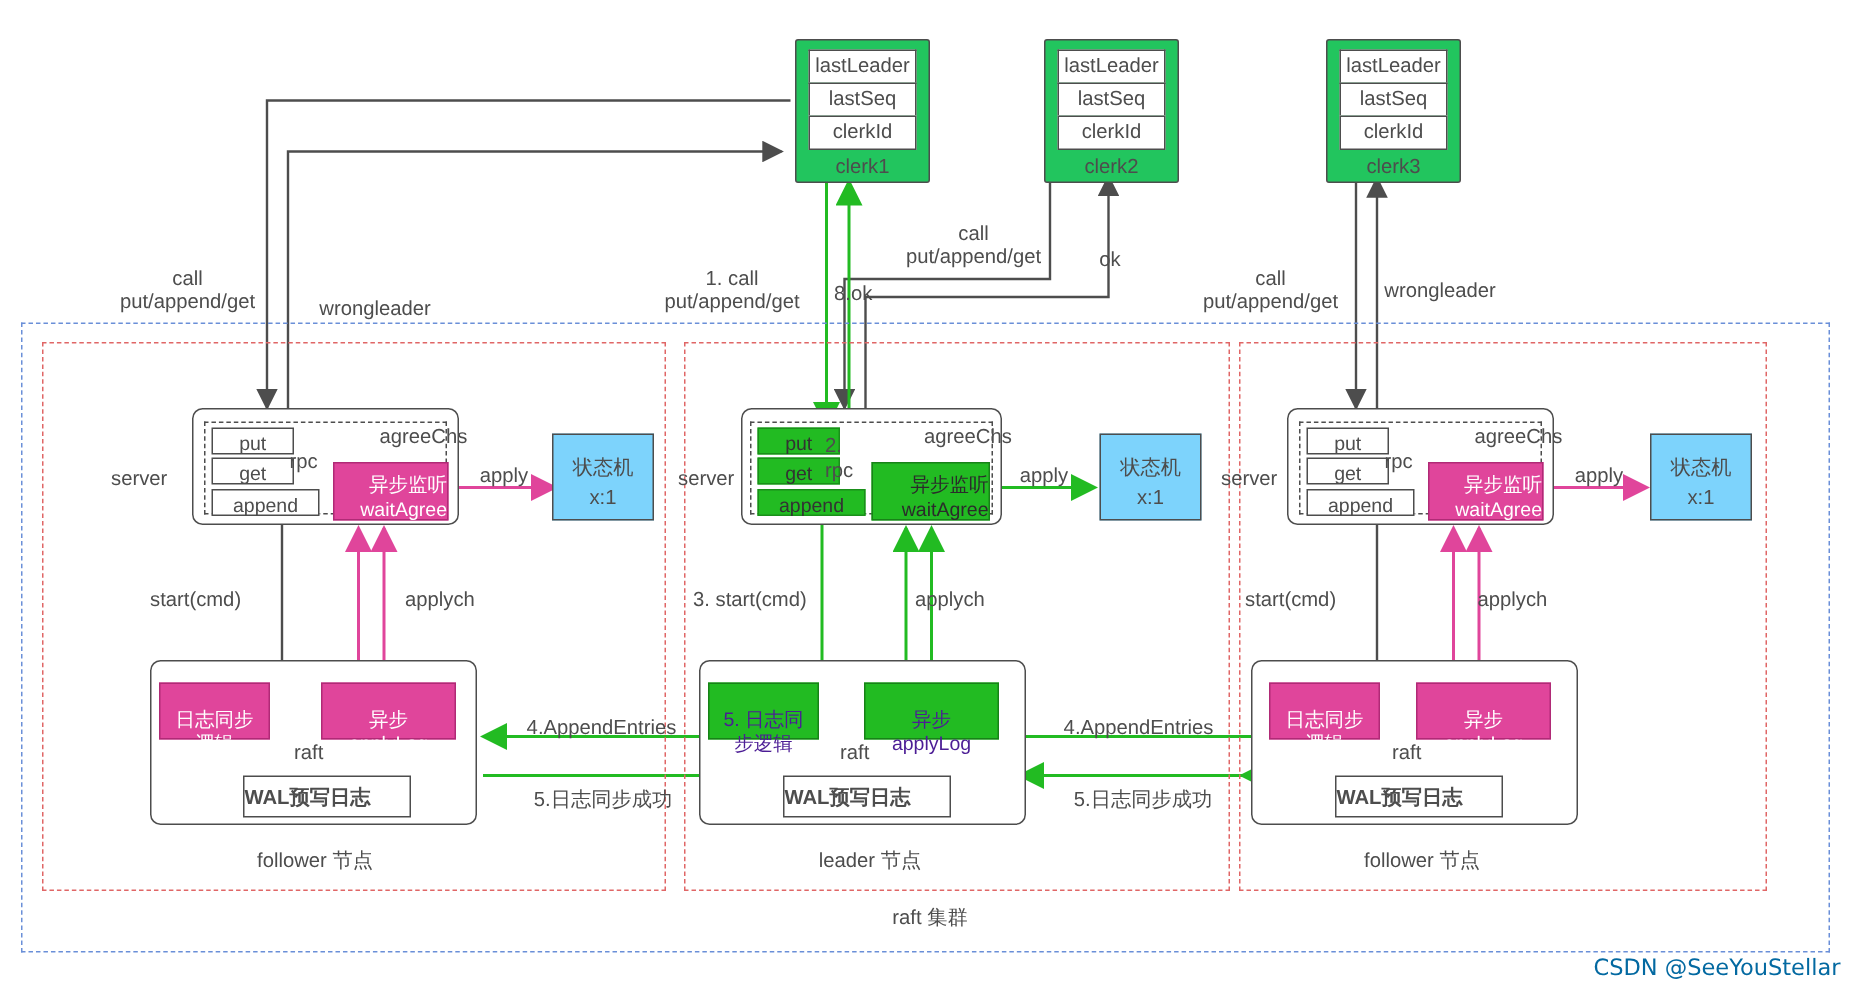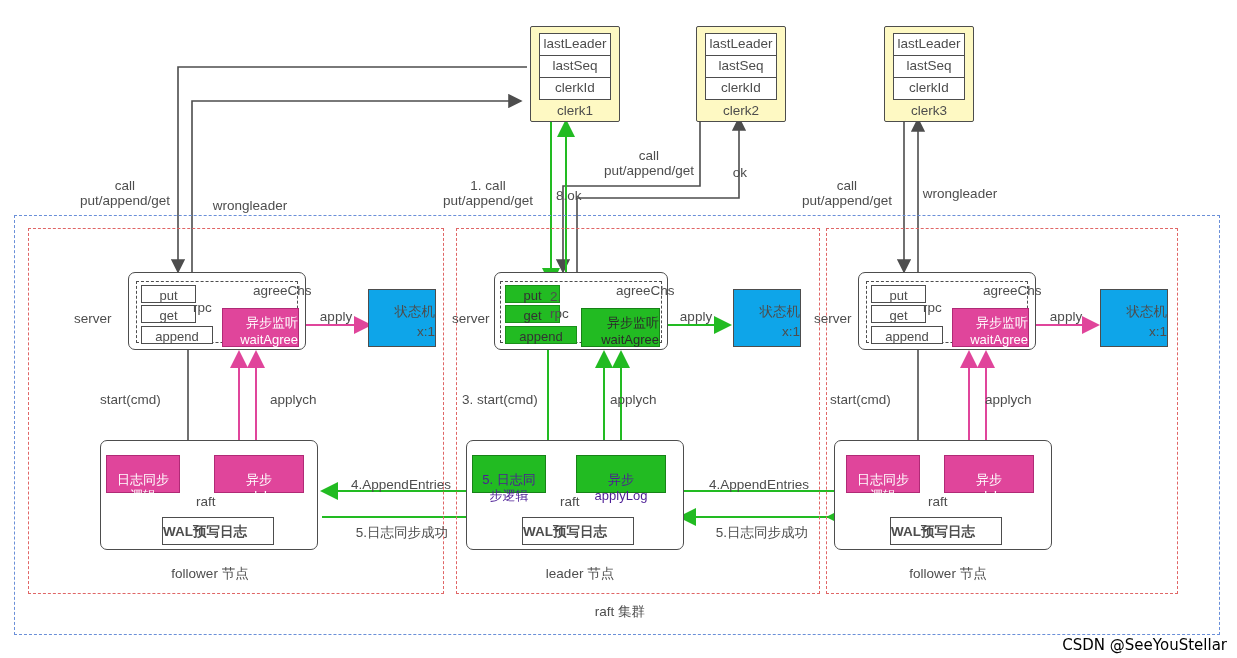--- a/index.html
+++ b/index.html
@@ -3,43 +3,43 @@
 <meta charset="utf-8">
 <style>
   html,body{margin:0;padding:0;background:#ffffff;}
   body{width:1237px;height:658px;font-family:"Liberation Sans","DejaVu Sans",sans-serif;color:#4d4d4d;}
   #stage{position:relative;width:1237px;height:658px;overflow:hidden;}
   svg#wires{position:absolute;left:0;top:0;width:1237px;height:658px;pointer-events:none;}
   .abs{position:absolute;box-sizing:border-box;}
   .lbl{position:absolute;font-size:13.5px;color:#4d4d4d;white-space:pre;line-height:15px;text-align:center;}
   .lbl.lft{text-align:left;}
   
-  .clerk{border:1.6px solid #4d4d4d;background:#fef9c3;border-radius:2px;padding:6px 8px 3px 8px;}
+  .clerk{border:1.6px solid #4d4d4d;background:#22c55e;border-radius:2px;padding:6px 8px 3px 8px;}
   .clerk .row{border:1.4px solid #4d4d4d;border-bottom:none;height:21px;line-height:20px;text-align:center;font-size:13.5px;background:#fff;}
   .clerk .row.last{border-bottom:1.4px solid #4d4d4d;}
   .clerk .cap{text-align:center;font-size:13.5px;padding-top:3px;}
   
   .node-dash{border:1.4px dashed #e06666;}
   .cluster-dash{border:1.4px dashed #6a8fd8;}
   
   .server-box{border:1.7px solid #4d4d4d;border-radius:7px;background:#fff;}
   .rpc-dash{border:1.5px dashed #4d4d4d;background:#fff;}
   .api{border:1.4px solid #4d4d4d;font-size:13px;text-align:center;height:18px;line-height:19px;background:#fff;}
   .api.green{background:#22bb22;border-color:#1a8f1a;color:#333;}
   .wait{border:1.5px solid #333;font-size:13px;text-align:right;line-height:17px;padding-top:5px;}
   .wait.pink{background:#e0459b;border-color:#b02a76;color:#fff;}
   .wait.green{background:#22bb22;border-color:#178217;color:#2b2b2b;}
-  .sm-box{border:1.6px solid #4d4d4d;background:#0ea5e9;font-size:13.5px;text-align:right;line-height:20px;padding-top:12px;}
+  .sm-box{border:1.6px solid #4d4d4d;background:#7dd3fc;font-size:13.5px;text-align:center;line-height:20px;padding-top:12px;}
   
   .raft-box{border:1.7px solid #4d4d4d;border-radius:7px;background:#fff;}
   .chip{border:1.5px solid #333;font-size:13px;text-align:center;line-height:16px;padding-top:16px;}
   .chip.pink{background:#e0459b;border-color:#b02a76;color:#fff;}
   .chip.green{background:#22bb22;border-color:#178217;color:#4c1d95;}
   .wal{border:1.5px solid #4d4d4d;background:#fff;font-size:13.5px;text-align:left;line-height:28px;font-weight:bold;}
-  .wm{position:absolute;right:10px;bottom:4px;font-size:15px;color:#000000;font-family:"DejaVu Sans",sans-serif;}
+  .wm{position:absolute;right:10px;bottom:4px;font-size:15px;color:#0369a1;font-family:"DejaVu Sans",sans-serif;}
 </style>
 </head>
 <body>
 
 <div id="stage">
 
   <svg id="wires" viewBox="0 0 1237 658">
     <defs>
       <marker id="ag" markerWidth="9" markerHeight="9" refX="8" refY="4.5" orient="auto">
         <path d="M0,0 L9,4.5 L0,9 z" fill="#4d4d4d"></path>

